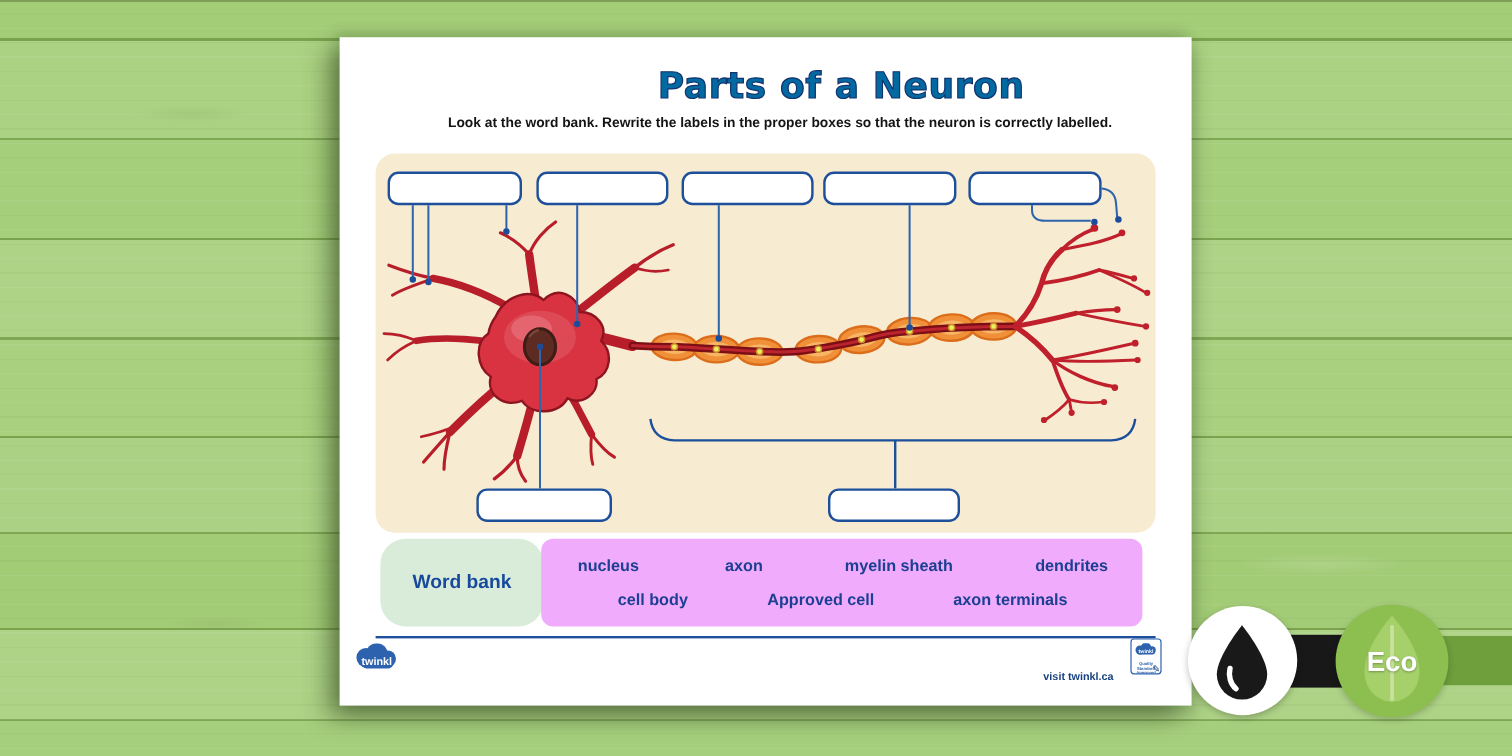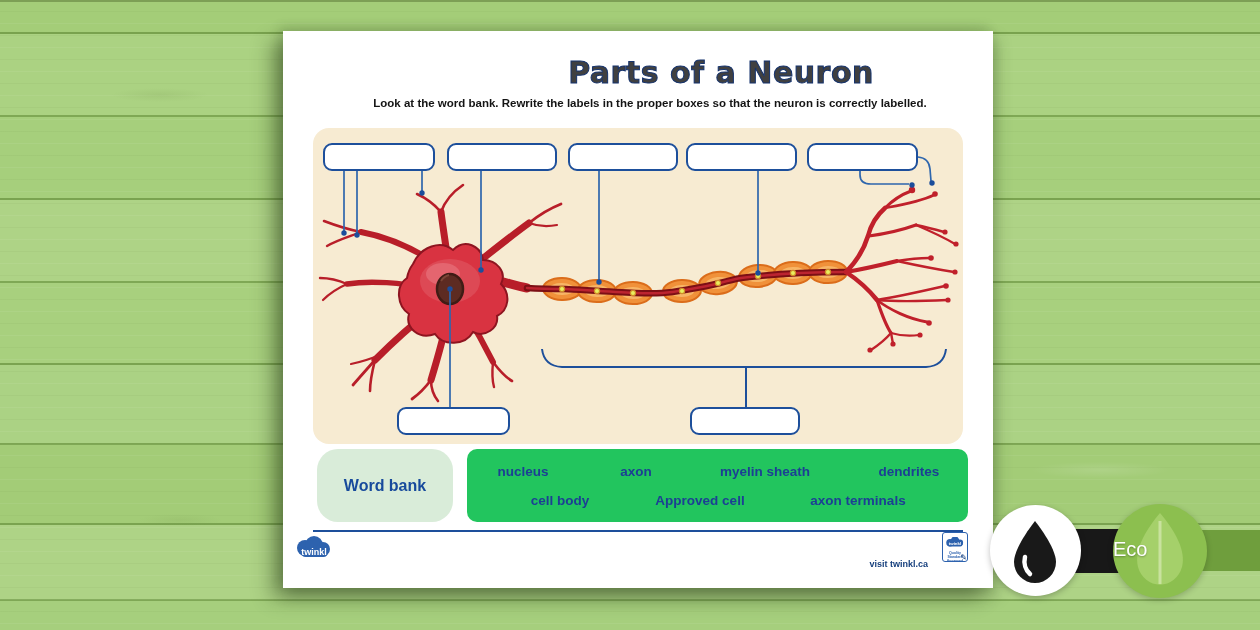--- a/index.html
+++ b/index.html
@@ -20,49 +20,49 @@
     background:
       radial-gradient(ellipse 90px 14px at 620px 290px, rgba(110,140,70,.16), transparent 70%),
       radial-gradient(ellipse 70px 10px at 160px 95px, rgba(110,140,70,.14), transparent 70%),
       radial-gradient(ellipse 100px 12px at 1100px 470px, rgba(255,255,255,.12), transparent 70%),
       radial-gradient(ellipse 60px 9px at 180px 520px, rgba(110,140,70,.12), transparent 70%),
       repeating-linear-gradient(to bottom, transparent 0 11px, rgba(100,130,60,.07) 11px 12px,
         transparent 12px 23px, rgba(255,255,255,.06) 23px 24px);}
   .page{position:absolute;left:283px;top:31px;width:710px;height:557px;background:#fff;z-index:1;
     box-shadow:-12px 10px 18px rgba(40,60,25,.42), -4px -4px 10px rgba(40,60,25,.16), 4px 8px 14px rgba(40,60,25,.28);}
   .title{position:absolute;left:0;top:24px;width:836px;margin:0;text-align:center;
-    font-family:"DejaVu Sans",sans-serif;font-size:30px;font-weight:bold;color:#404040;
-    -webkit-text-stroke:1px #15336e;letter-spacing:.5px;padding-left:20px;}
+    font-family:"DejaVu Sans",sans-serif;font-size:30px;font-weight:bold;color:#0369a1;
+    -webkit-text-stroke:1px #15336e;letter-spacing:.5px;}
   .instructions{position:absolute;left:0;top:66px;width:710px;margin:0;text-align:center;
     font-size:11.5px;font-weight:bold;color:#141414;padding-left:12px;}
   .diagram{position:absolute;left:30px;top:97px;width:650px;height:316px;
     background:#f7ebd2;border-radius:16px;}
   .neuron-svg{position:absolute;left:0;top:0;}
   .abox{position:absolute;height:28px;background:#fff;border:2px solid #1d4f9b;border-radius:9px;box-sizing:border-box;}
   .wordbank{position:absolute;left:34px;top:418px;width:136px;height:73px;background:#d9ecd9;
     border-radius:21px;display:flex;align-items:center;justify-content:center;}
   .wordbank span{font-size:16px;font-weight:bold;color:#174a9c;}
-  .words{position:absolute;left:184px;top:418px;width:501px;height:73px;background:#22c55e;border-radius:10px;}
+  .words{position:absolute;left:168px;top:418px;width:501px;height:73px;background:#f0abfc;border-radius:10px;}
   .word{position:absolute;transform:translate(-50%,-50%);white-space:nowrap;
     font-size:13.5px;font-weight:bold;color:#1c3f94;}
   .footline{position:absolute;left:30px;top:499px;width:650px;height:2px;background:#1d4f9b;}
   .logo{position:absolute;left:10px;top:505px;}
   .visit{position:absolute;right:65px;top:504px;font-size:9px;font-weight:bold;color:#17407e;margin-top:24px;}
   .badge{position:absolute;left:659px;top:501px;width:26px;height:30px;background:#fff;
     border:1.5px solid #2d62ae;border-radius:3px;box-sizing:border-box;text-align:center;overflow:hidden;}
   .badge .bl{font-size:3.5px;line-height:4px;font-weight:bold;color:#2d62ae;}
   .badge .chk{position:absolute;right:0px;bottom:-1px;font-size:8px;color:#17407e;}
   .bar-black{position:absolute;left:1032px;top:529px;width:88px;height:44px;background:#181818;z-index:5;}
   .bar-green{position:absolute;left:1160px;top:530px;width:100px;height:41px;background:#6f9e3d;z-index:5;}
   .ink{position:absolute;left:990px;top:505px;width:91px;height:91px;border-radius:50%;background:#fff;
     z-index:6;box-shadow:0 2px 6px rgba(0,0,0,.25);}
   .eco{position:absolute;left:1113px;top:504px;width:94px;height:94px;border-radius:50%;background:#8cbf4f;
     z-index:6;box-shadow:0 2px 6px rgba(0,0,0,.2);}
-  .eco-label{position:absolute;left:0;top:34px;width:94px;text-align:left;color:#fff;
-    font-size:20px;font-weight:normal;text-shadow:0 1px 2px rgba(0,0,0,.3);}
+  .eco-label{position:absolute;left:0;top:34px;width:94px;text-align:center;color:#fff;
+    font-size:23px;font-weight:bold;text-shadow:0 1px 2px rgba(0,0,0,.3);}
 </style>
 </head>
 <body>
 
 <div class="bg">
 
   <div class="page">
     <h1 class="title">Parts of a Neuron</h1>
     <p class="instructions">Look at the word bank. Rewrite the labels in the proper boxes so that the neuron is correctly labelled.</p>
 

